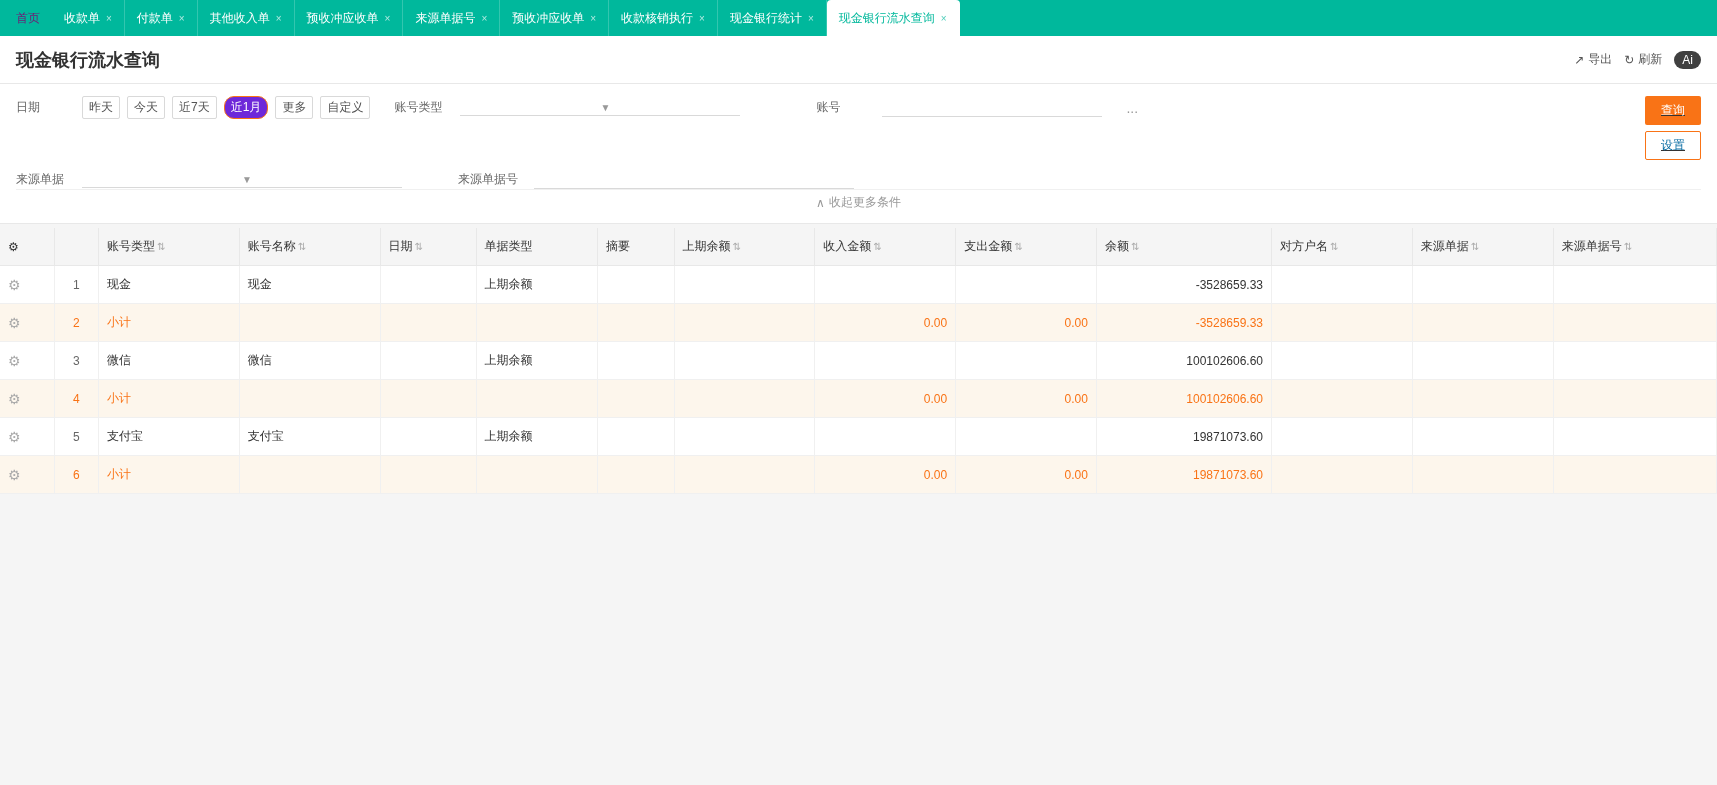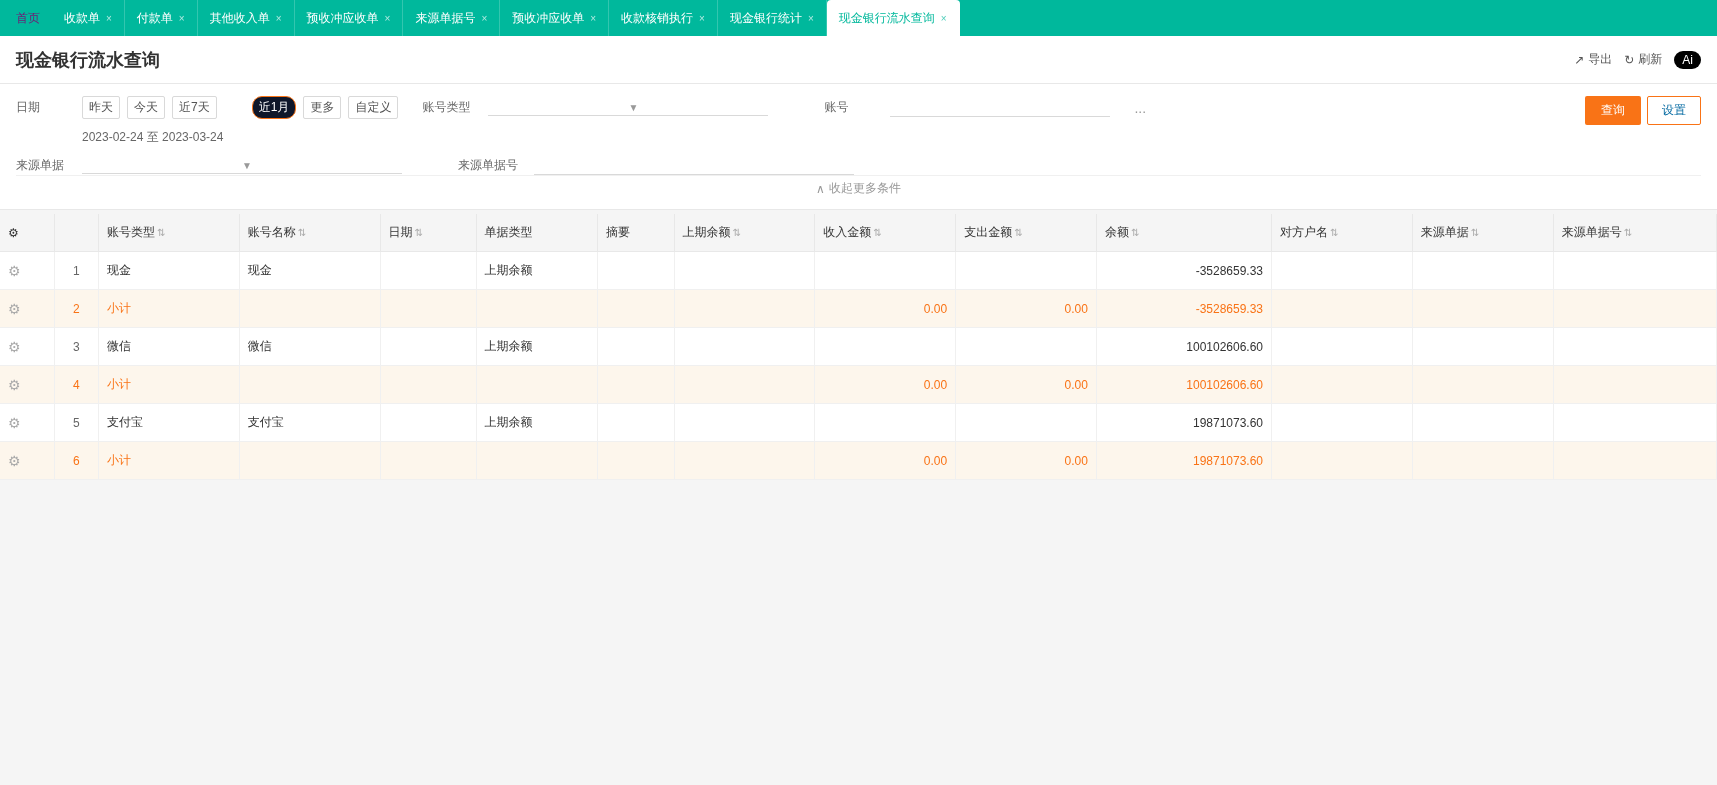--- a/index.html
+++ b/index.html
@@ -64,21 +64,21 @@
     }
     .header-btn {
       display: flex;
       align-items: center;
       gap: 4px;
       cursor: pointer;
       color: #555;
       font-size: 12px;
     }
     .ai-badge {
-      background: #000000;
+      background: #404040;
       color: #fff;
       border-radius: 10px;
       padding: 2px 8px;
       font-size: 12px;
       cursor: pointer;
     }
 
     
     .filter-area {
       background: #fff;
@@ -106,25 +106,24 @@
     .date-btn {
       padding: 2px 6px;
       border: 1px solid #d9d9d9;
       border-radius: 2px;
       cursor: pointer;
       font-size: 12px;
       color: #555;
       background: #fff;
     }
     .date-btn.active {
-      background: #0f172a;
+      background: #6d28d9;
       border-color: #f97316;
       color: #fff;
       border-radius: 10px;
-      margin-left: 28px;
     }
     .date-range {
       font-size: 12px;
       color: #666;
       margin-left: 4px;
     }
     .filter-select {
       display: flex;
       align-items: center;
       border-bottom: 1px solid #d9d9d9;
@@ -172,22 +171,24 @@
       color: #0369a1;
       border: 1px solid #f97316;
       padding: 5px 14px;
       border-radius: 2px;
       cursor: pointer;
       font-size: 12px;
     }
 
     .btn-group-right {
       display: flex;
+      flex-direction: column;
       gap: 6px;
       margin-left: auto;
+      text-decoration: underline;
     }
 
     .collapse-bar {
       text-align: center;
       padding: 4px 0;
       cursor: pointer;
       color: #999;
       font-size: 12px;
       border-top: 1px solid #f0f0f0;
       display: flex;
@@ -317,33 +318,30 @@
         <span class="filter-label">日期</span>
         <div class="date-shortcuts">
           <button class="date-btn">昨天</button>
           <button class="date-btn">今天</button>
           <button class="date-btn">近7天</button>
           <button class="date-btn active">近1月</button>
           <button class="date-btn">更多</button>
           <button class="date-btn">自定义</button>
         </div>
       </div>
-      <div style="padding-left:62px;">
-        <span class="date-range">2023-02-24 至 2023-03-24</span>
-      </div>
     </div>
 
     <div style="flex:1; display:flex; flex-direction:column; gap:10px; margin-top:2px;">
       <div style="display:flex; align-items:center; gap:16px;">
         <span class="filter-label">账号类型</span>
         <div class="filter-select" style="min-width:280px;">
           <span></span>
           <span class="arrow">▼</span>
         </div>
-        <span class="filter-label" style="margin-left:40px;font-family:Liberation Mono, monospace;">账号</span>
+        <span class="filter-label" style="margin-left:60px;font-family:Liberation Mono, monospace;">账号</span>
         <input class="filter-input" style="min-width: 220px;" type="text" value="">
         <span class="more-dots">...</span>
       </div>
     </div>
 
     <div class="btn-group-right">
       <button class="query-btn">查询</button>
       <button class="settings-btn">设置</button>
     </div>
   </div>

